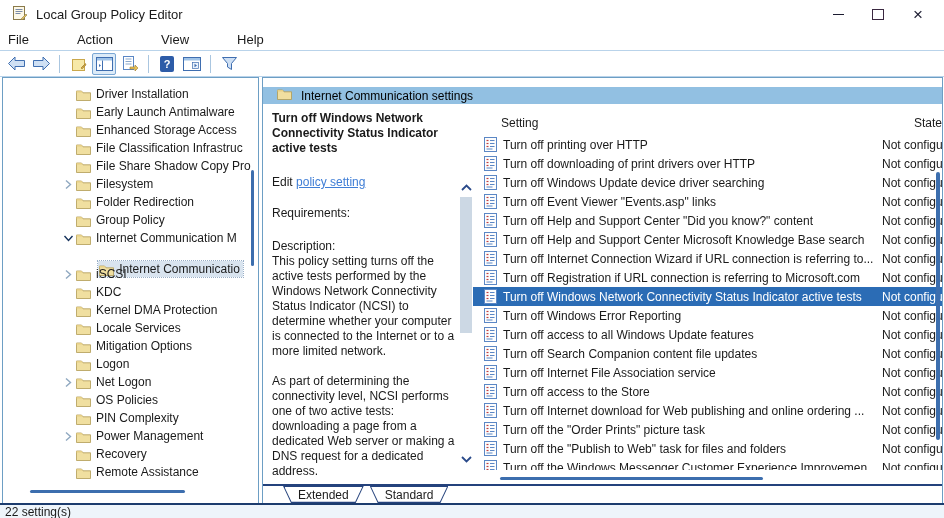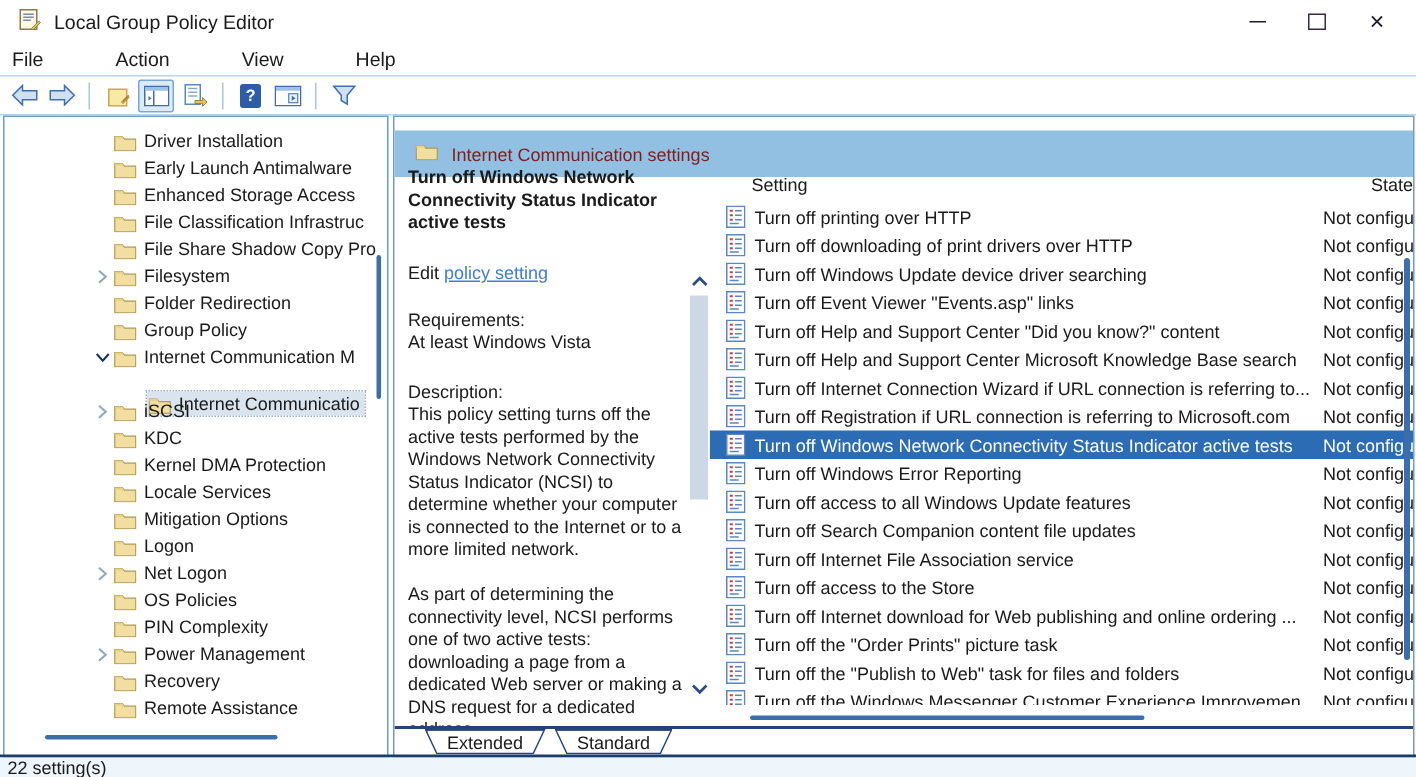--- a/index.html
+++ b/index.html
@@ -40,22 +40,22 @@
   .texp.hidden svg{visibility:hidden;}
   .texp.expanded svg{transform:rotate(90deg);}
   .texp.expanded polyline{stroke:#17335c;}
   .titem{display:flex;align-items:flex-end;padding:1px 3px 1px 1px;}
   .trow.selected .titem{background:#d9e4ef;outline:1px dotted #9ab0c8;}
   .tlabel{margin-left:4px;}
   .tfold{flex:0 0 16px;display:flex;align-items:center;}
   
   .rpanel{position:absolute;left:262px;top:77px;width:679px;height:426px;border:1px solid var(--border);
     background:#fff;overflow:hidden;}
-  .band{position:absolute;left:0;top:9px;right:0;height:31px;background:var(--band);
-    display:flex;align-items:center;padding-left:14px;color:#7f1d1d;}
+  .band{position:absolute;left:0;top:9px;right:0;height:17px;background:var(--band);
+    display:flex;align-items:center;padding-left:14px;color:#000000;}
   .band .btxt{margin-left:9px;}
   .rcontent{position:absolute;left:0;top:26px;right:0;height:380px;display:flex;}
   
   .desc{width:196px;padding:7px 2px 0 9px;box-sizing:border-box;overflow:hidden;line-height:15px;}
   .desc .h{font-weight:bold;}
   .desc .editline{margin-top:19px;}
   .desc a{color:var(--link);text-decoration:underline;}
   .desc .req{margin-top:16px;}
   .desc .dlabel{margin-top:18px;}
   .desc p{margin:0;}
@@ -555,21 +555,20 @@
     <div class="rcontent">
 
       <div class="desc">
         <div class="h">Turn off Windows Network Connectivity Status Indicator active tests</div>
         <div class="editline">
           <span>Edit</span>
           <a href="#">policy setting</a>
         </div>
         <div class="req">
           <div>Requirements:</div>
-          <div>At least Windows Vista</div>
         </div>
         <div class="dlabel">Description:</div>
         <p>This policy setting turns off the active tests performed by the Windows Network Connectivity Status Indicator (NCSI) to determine whether your computer is connected to the Internet or to a more limited network.</p>
         <p class="p2">As part of determining the connectivity level, NCSI performs one of two active tests: downloading a page from a dedicated Web server or making a DNS request for a dedicated address.</p>
       </div>
 
       <div class="midsb">
         <span class="chev up">
           <svg width="11" height="7" viewBox="0 0 11 7">
               <polyline points="1,6 5.5,1.5 10,6" fill="none" stroke="#2a4a8a" stroke-width="1.8"></polyline>

